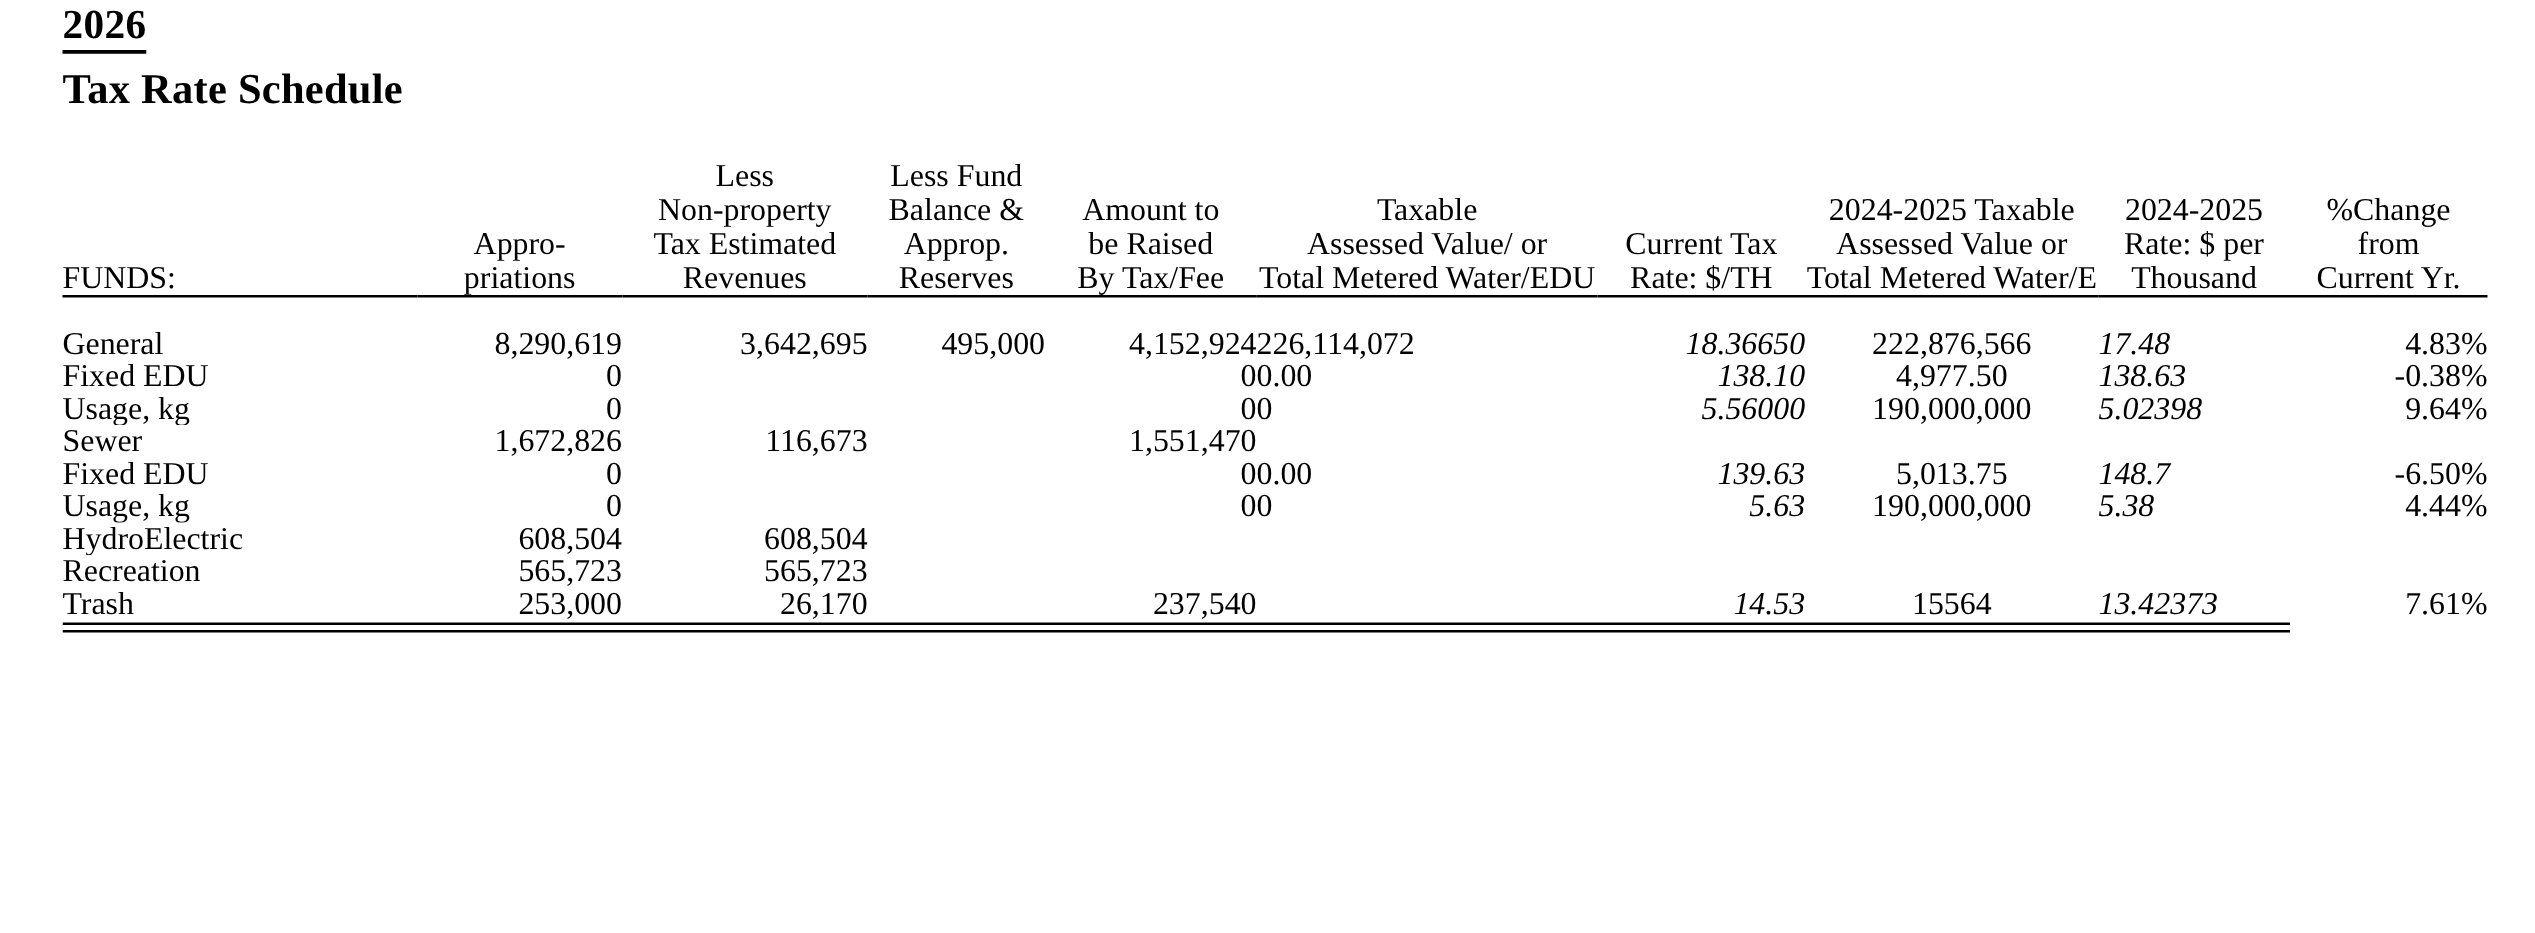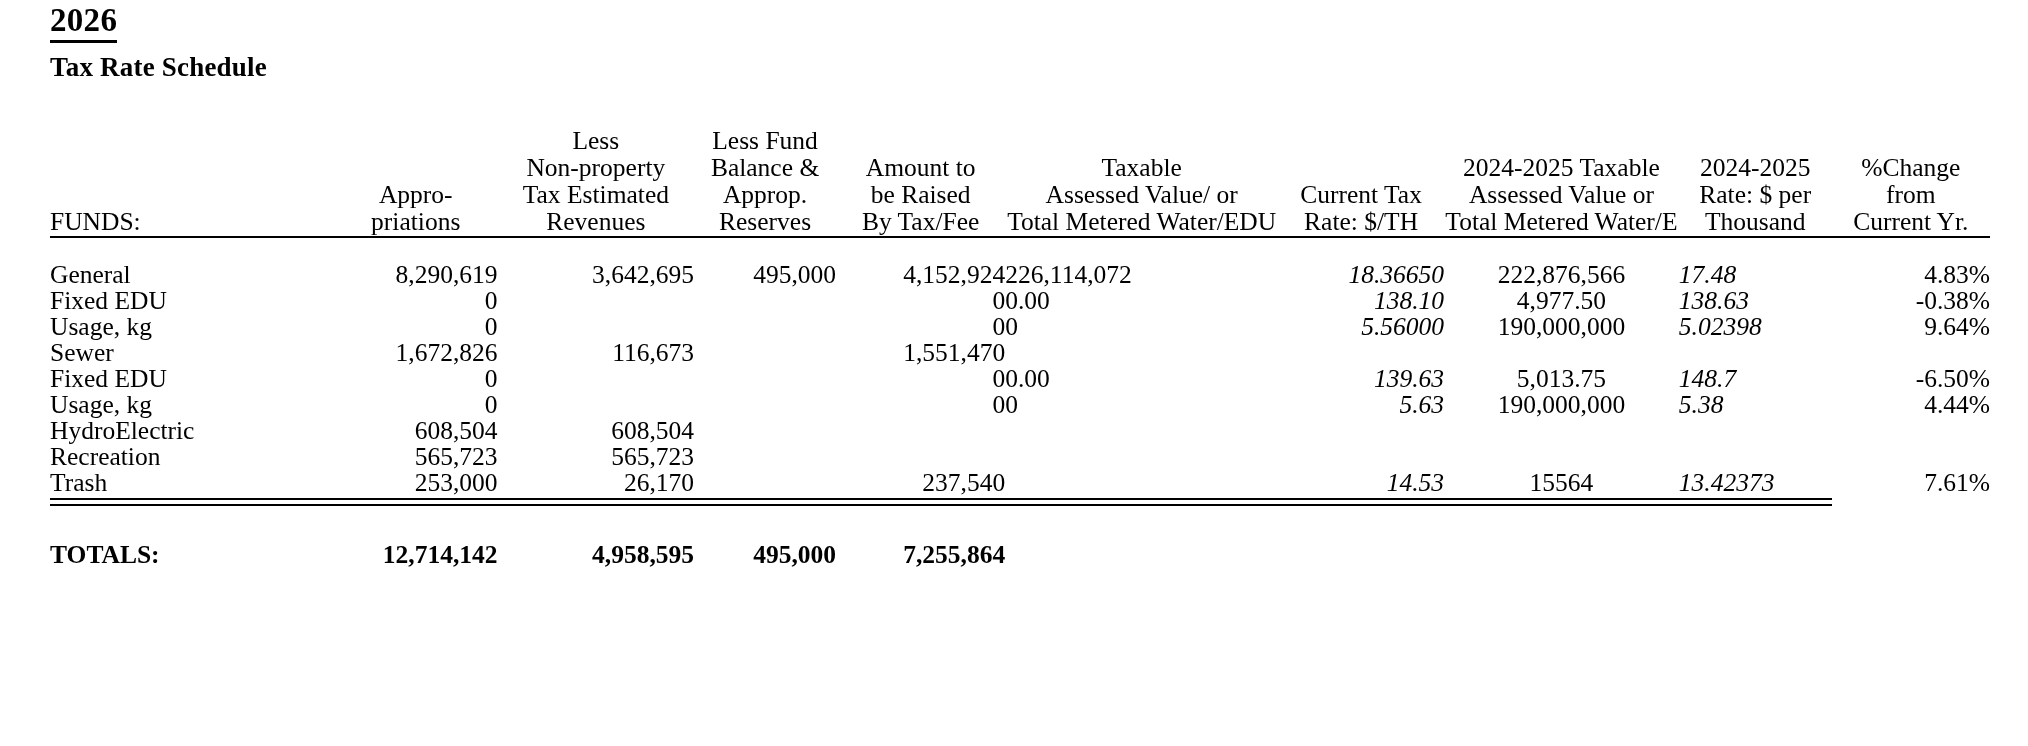--- a/index.html
+++ b/index.html
@@ -31,21 +31,21 @@
   .doc-year {
     font-size: 33px;
     font-weight: bold;
     line-height: 1.12;
     letter-spacing: 0.3px;
     display: inline-block;
     border-bottom: 3px solid #000;
     padding-bottom: 1px;
   }
   .doc-subtitle {
-    font-size: 27px;
+    font-size: 34px;
     font-weight: bold;
     line-height: 1.16;
     margin-top: 9px;
     letter-spacing: 0.2px;
   }
 
   
   .sheet {
     position: absolute;
     left: 50px;
@@ -346,29 +346,17 @@
           <td colspan="9">
             <div class="dblrule"></div>
           </td>
           <td></td>
         </tr>
 
         <tr class="totals-gap">
           <td colspan="10"></td>
         </tr>
 
-        <tr class="totals-row">
-          <td class="totals-label">TOTALS:</td>
-          <td class="num">12,714,142</td>
-          <td class="num">4,958,595</td>
-          <td class="num">495,000</td>
-          <td class="num">7,255,864</td>
-          <td class="num-tav"></td>
-          <td class="num-ctr"></td>
-          <td class="num-ptav"></td>
-          <td class="num-prate"></td>
-          <td class="num-chg"></td>
-        </tr>
       </tbody>
     </table>
   </div>
 
 </div>
 
 </body></html>

